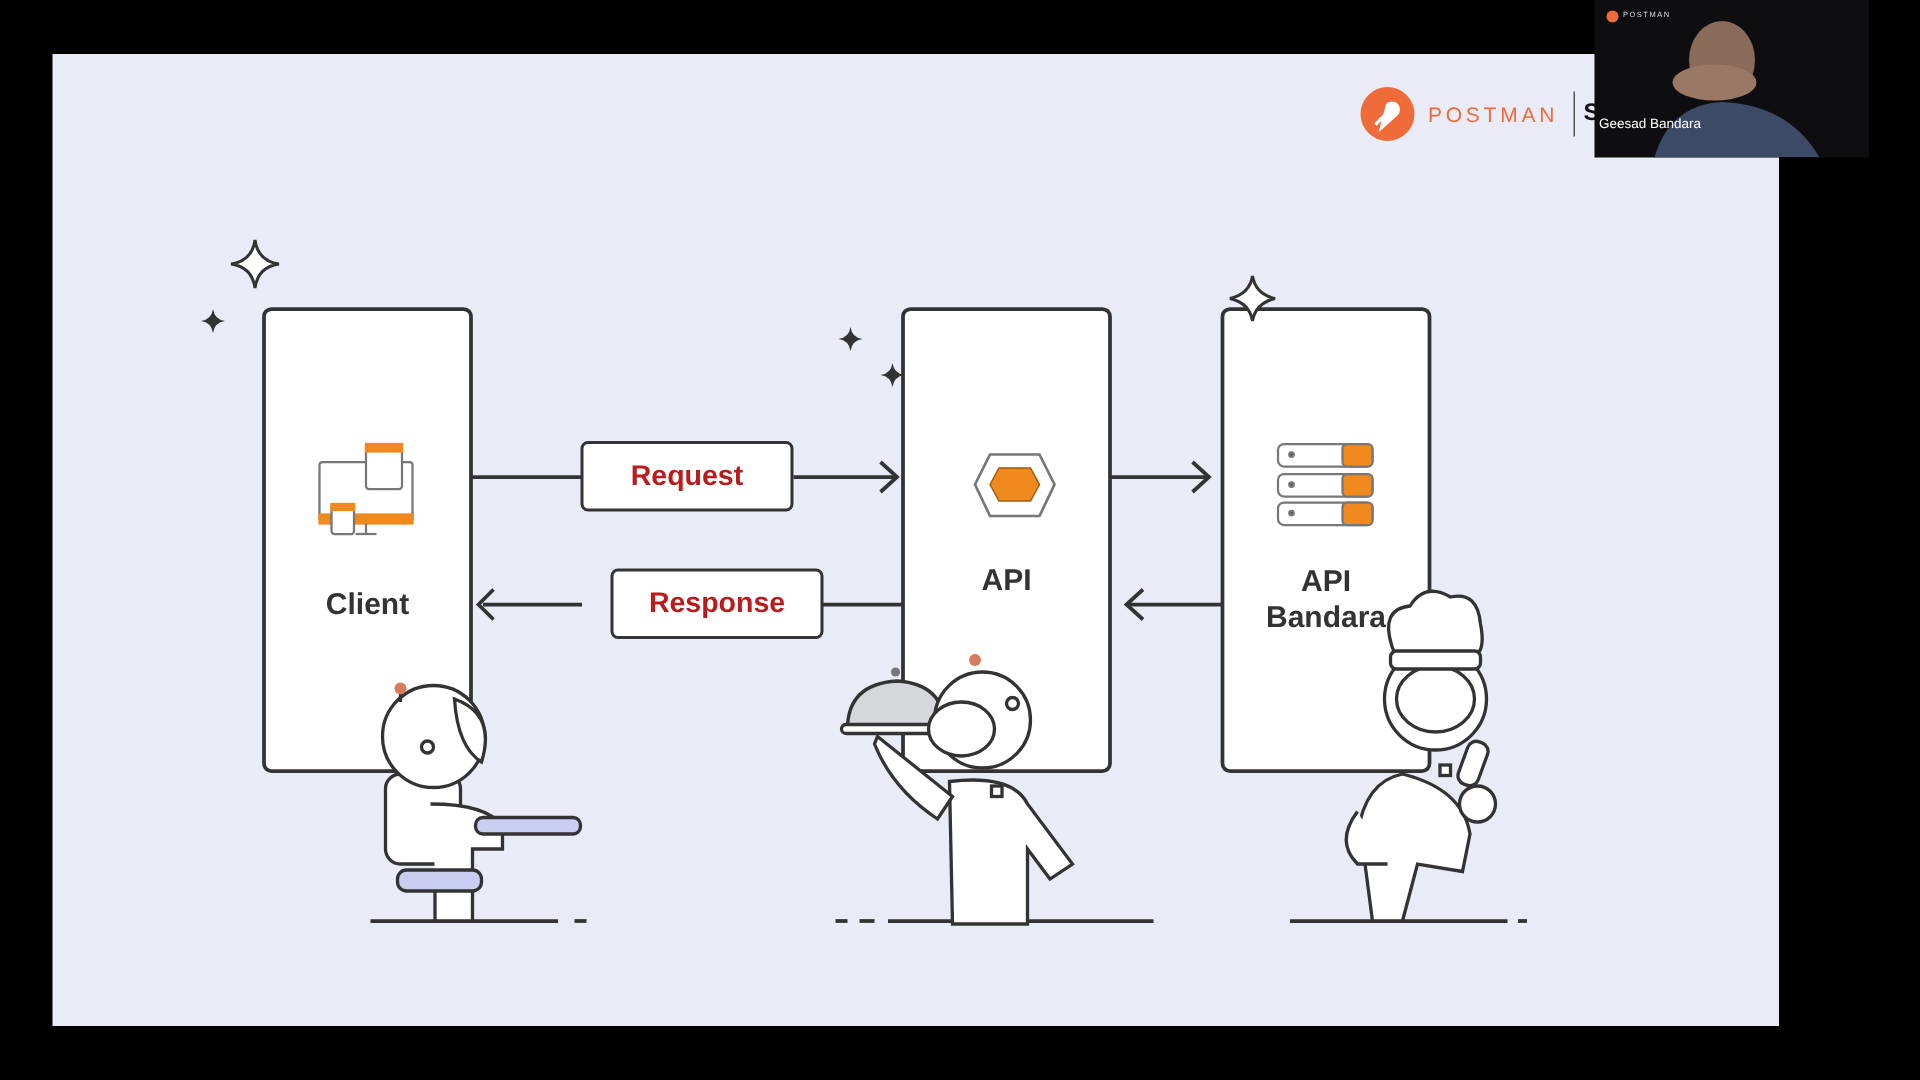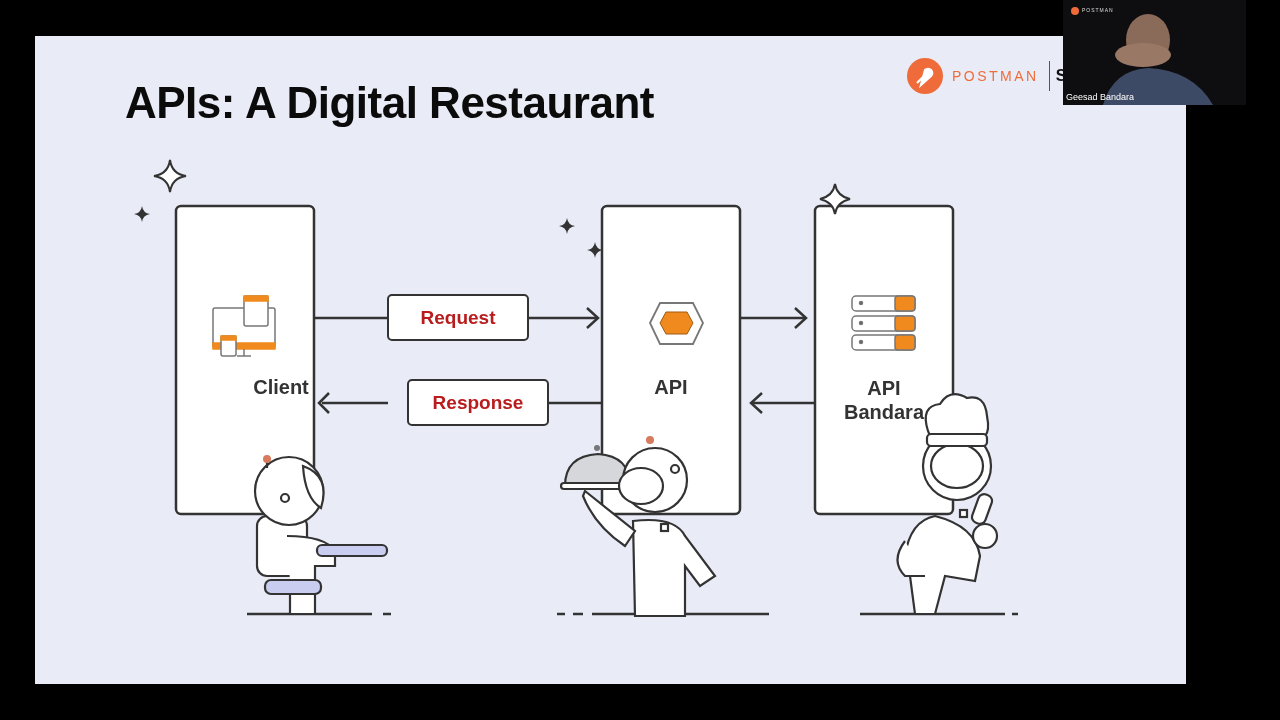--- a/index.html
+++ b/index.html
@@ -8,29 +8,28 @@
   .title{position:absolute;left:90px;top:42px;font-size:44px;font-weight:bold;color:#0b0b0b;letter-spacing:-0.5px;font-family:"Liberation Sans",sans-serif;}
   .logo{position:absolute;left:872px;top:20px;height:40px;display:flex;align-items:center;}
   .logo-circle{width:36px;height:36px;border-radius:50%;background:#ef6c3a;position:relative;}
   .logo-text{margin-left:9px;font-size:14px;letter-spacing:2.5px;color:#ef6c3a;}
   .logo-sep{width:1px;height:30px;background:#555;margin:0 6px 0 10px;}
   .logo-stu{font-size:16px;font-weight:bold;color:#111;}
   svg.diagram{position:absolute;left:0;top:0;}
   .label{position:absolute;font-weight:bold;color:#333;font-size:20px;text-align:center;font-family:"Liberation Sans",sans-serif;}
   .pill{position:absolute;border:2.5px solid #333;border-radius:5px;background:#fff;font-weight:bold;color:#b91c1c;font-size:19px;display:flex;align-items:center;justify-content:center;box-sizing:border-box;}
   .video{position:absolute;left:1063px;top:0;width:183px;height:105px;background:#0e0e10;overflow:hidden;}
-  .video .name{position:absolute;left:3px;bottom:3px;font-size:9px;color:#fff;}
+  .video .name{position:absolute;left:3px;bottom:18px;font-size:9px;color:#fff;}
   .video .plogo{position:absolute;left:8px;top:7px;width:8px;height:8px;border-radius:50%;background:#ef6c3a;}
   .video .ptxt{position:absolute;left:19px;top:7px;font-size:5px;color:#ddd;letter-spacing:1px;}
 </style>
 </head>
 <body>
 
 <div class="slide">
-  <div class="title">APIs: A Digital Restaurant</div>
 
   <div class="logo">
     <div class="logo-circle">
       <svg width="36" height="36" viewBox="0 0 36 36">
           <path d="M10 25 L20 15 M18 12 a4 4 0 1 1 6 6 L14 27 Z" stroke="#fff" stroke-width="2.2" fill="#fff"></path>
         </svg>
     </div>
     <span class="logo-text">POSTMAN</span>
     <span class="logo-sep"></span>
     <span class="logo-stu">Stu</span>
@@ -135,21 +134,21 @@
       <circle cx="922" cy="430" r="34"></circle>
       <ellipse cx="922" cy="430" rx="26" ry="22"></ellipse>
       <path d="M893 395 Q885 370 905 368 Q915 352 932 362 Q950 358 952 380 Q955 395 950 400 L895 400Z"></path>
       <rect x="892" y="398" width="60" height="12" rx="4"></rect>
       <rect x="940" y="458" width="14" height="30" rx="6" transform="rotate(20 947 473)"></rect>
       <circle cx="950" cy="500" r="12"></circle>
       <rect x="925" y="474" width="7" height="7"></rect>
     </g>
   </svg>
 
-  <div class="label" style="left:141px;top:340px;width:138px;padding-left:36px;">Client</div>
+  <div class="label" style="left:141px;top:356px;width:138px;">Client</div>
   <div class="label" style="left:567px;top:340px;width:138px;">API</div>
   <div class="label" style="left:780px;top:340px;width:138px;line-height:24px;">
     <div>API</div>
     <div>Bandara</div>
   </div>
 
   <div class="pill" style="left:352px;top:258px;width:142px;height:47px;">Request</div>
   <div class="pill" style="left:372px;top:343px;width:142px;height:47px;">Response</div>
 </div>
 

